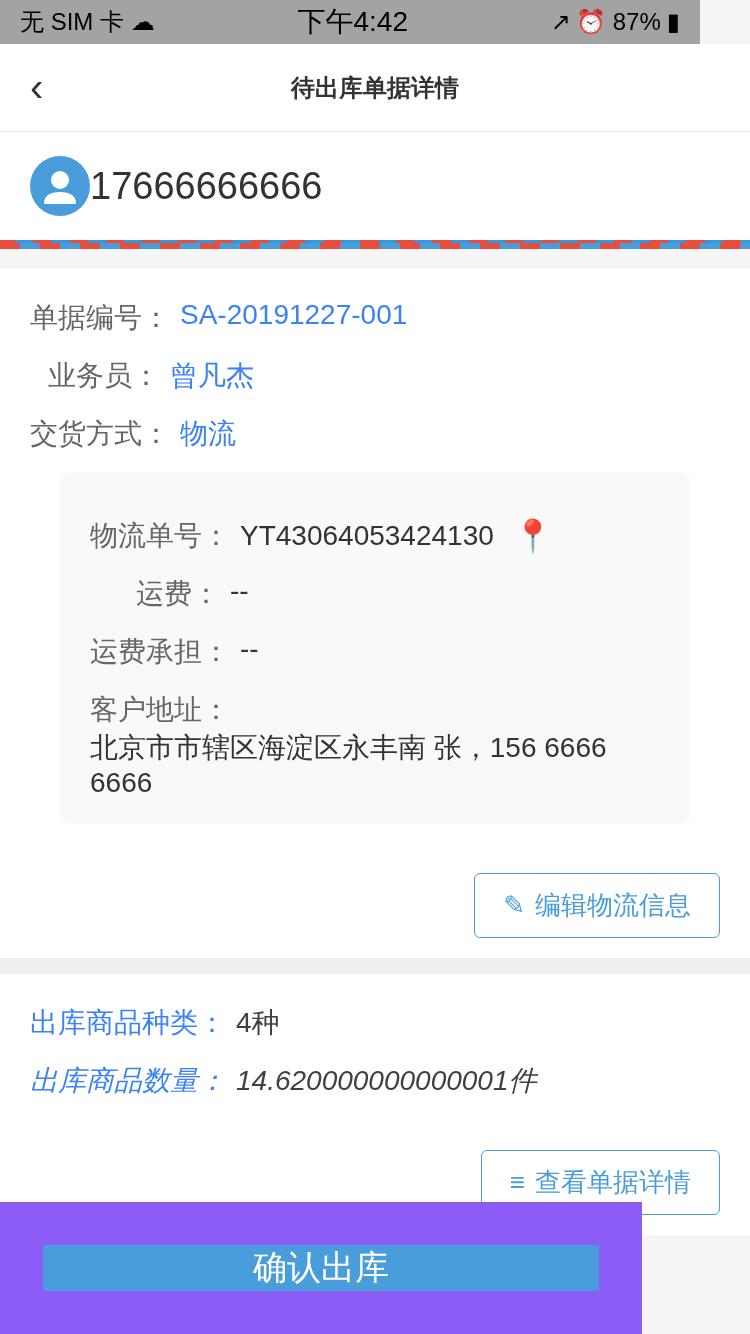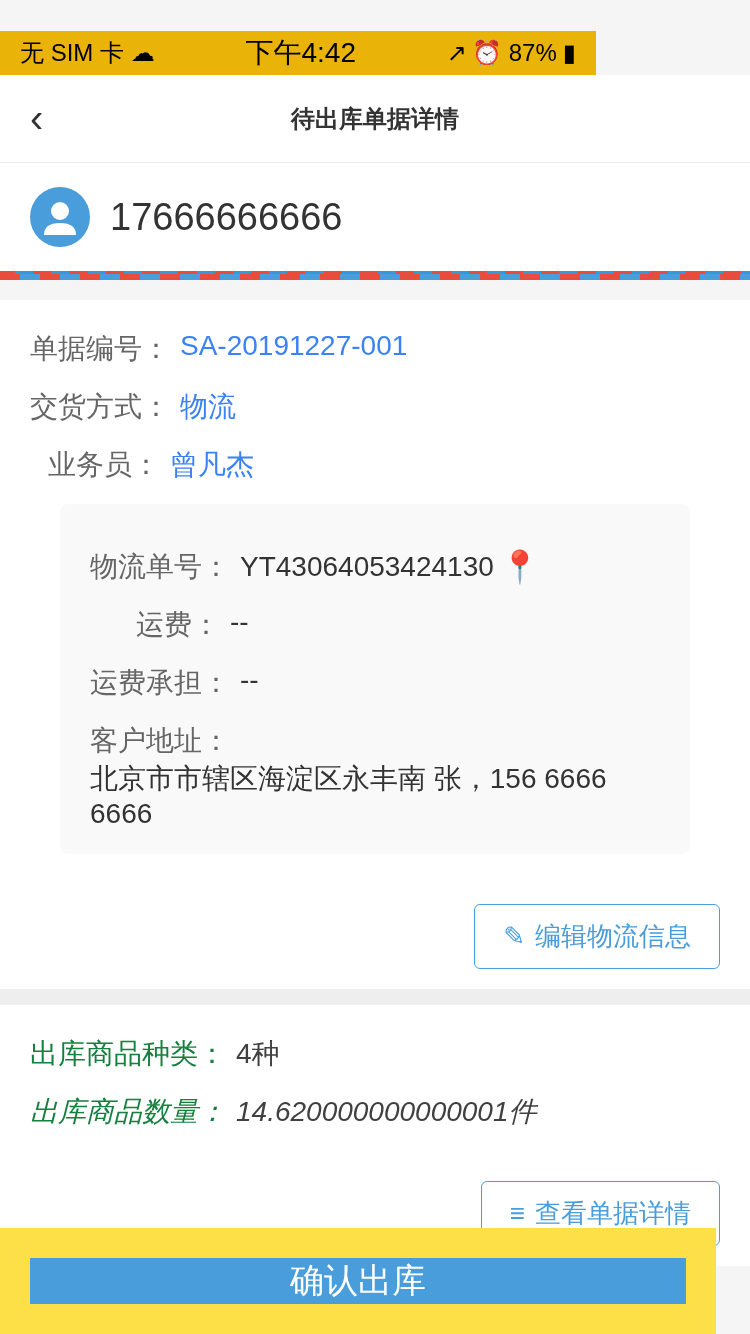--- a/index.html
+++ b/index.html
@@ -8,30 +8,29 @@
       width: 750px;
       min-height: 1334px;
       font-family: -apple-system, "PingFang SC", "Helvetica Neue", sans-serif;
       background: #f5f5f5;
       font-size: 28px;
       color: #333;
     }
 
     
     .status-bar {
-      width: 596px;
+      width: 700px;
       height: 44px;
-      background: #eab308;
+      background: #a3a3a3;
       display: flex;
       align-items: center;
       justify-content: space-between;
       padding: 0 20px;
       font-size: 24px;
       color: #000;
-      margin-top: 31px;
     }
     .status-left { display: flex; align-items: center; gap: 10px; }
     .status-center { font-size: 28px; font-weight: 500; }
     .status-right { display: flex; align-items: center; gap: 6px; font-size: 24px; }
 
     
     .nav-bar {
       width: 750px;
       height: 88px;
       background: #fff;
@@ -53,21 +52,20 @@
       font-weight: 600;
       color: #333;
     }
 
     
     .customer-header {
       background: #fff;
       padding: 24px 30px;
       display: flex;
       align-items: center;
-      gap: 20px;
       border-bottom: 3px solid transparent;
       border-image: repeating-linear-gradient(90deg, #e74c3c 0, #e74c3c 18px, #3498db 18px, #3498db 36px) 3;
     }
     .customer-avatar {
       width: 60px;
       height: 60px;
       border-radius: 50%;
       background: #4a9ddb;
       display: flex;
       align-items: center;
@@ -134,21 +132,21 @@
       padding-right: 10px;
       flex-shrink: 0;
     }
     .logistics-value {
       color: #333;
       flex: 1;
     }
     .tracking-row {
       display: flex;
       align-items: center;
-      gap: 7px;
+      gap: 20px;
     }
     .location-icon {
       color: #4a9ddb;
       font-size: 32px;
     }
 
     
     .edit-btn-row {
       display: flex;
       justify-content: flex-end;
@@ -180,21 +178,21 @@
       padding: 30px;
     }
     .goods-row {
       display: flex;
       align-items: center;
       margin-bottom: 20px;
       font-size: 28px;
     }
     .goods-row:last-child { margin-bottom: 0; font-style: italic; }
     .goods-label {
-      color: #15803d;
+      color: #3b82f6;
       min-width: 180px;
       text-align: left;
       padding-right: 10px;
       flex-shrink: 0;
     }
     .goods-value {
       color: #404040;
       flex: 1;
     }
 
@@ -223,23 +221,23 @@
       flex: 1;
       background: #f5f5f5;
       min-height: 200px;
     }
 
     
     .confirm-btn-container {
       position: fixed;
       bottom: 0;
       left: 0;
-      width: 716px;
-      background: #fde047;
-      padding: 30px;
+      width: 642px;
+      background: #8b5cf6;
+      padding: 43px;
     }
     .confirm-btn {
       width: 100%;
       background: #4a9ddb;
       color: #fff;
       font-size: 34px;
       font-weight: 500;
       text-align: center;
       cursor: pointer;
       border: none;
@@ -278,26 +276,26 @@
 </div>
 
 <div class="dashed-divider"></div>
 
 <div class="info-section">
   <div class="info-row">
     <span class="info-label">单据编号：</span>
     <span class="info-value">SA-20191227-001</span>
   </div>
   <div class="info-row">
+    <span class="info-label">业务员：</span>
+    <span class="info-value">曾凡杰</span>
+  </div>
+  <div class="info-row">
     <span class="info-label">交货方式：</span>
     <span class="info-value">物流</span>
-  </div>
-  <div class="info-row">
-    <span class="info-label">业务员：</span>
-    <span class="info-value">曾凡杰</span>
   </div>
 
   <div class="logistics-card">
     <div class="logistics-row">
     </div>
     <div class="logistics-row">
       <span class="logistics-label">物流单号：</span>
       <span class="logistics-value tracking-row">
         <span>YT43064053424130</span>
         <span class="location-icon">📍</span>

